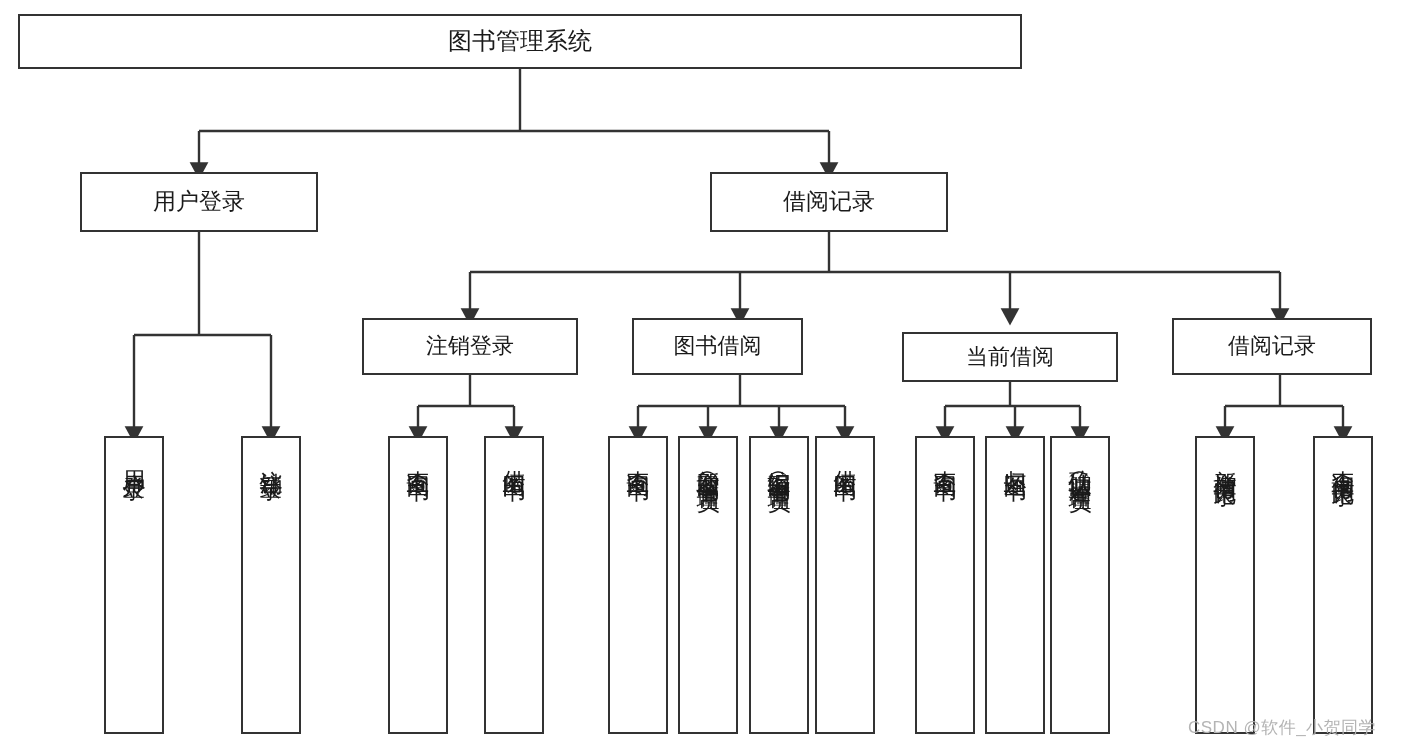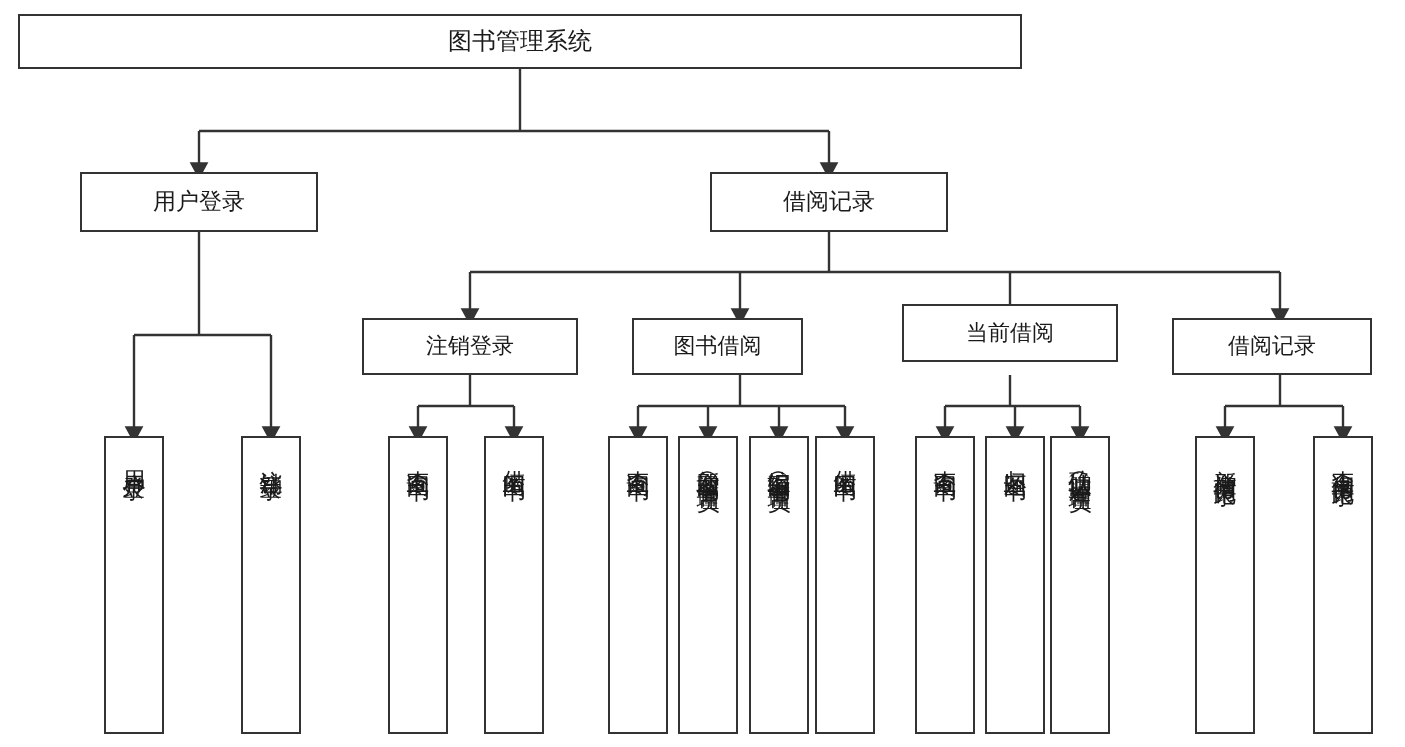--- a/index.html
+++ b/index.html
@@ -109,21 +109,21 @@
       </div>
       <div class="node h" style="left: 710px; top: 172px; width: 238px; height: 60px;">
         <span class="label">借阅记录</span>
       </div>
       <div class="node h l3" style="left: 362px; top: 318px; width: 216px; height: 57px;">
         <span class="label">注销登录</span>
       </div>
       <div class="node h l3" style="left: 632px; top: 318px; width: 171px; height: 57px;">
         <span class="label">图书借阅</span>
       </div>
-      <div class="node h l3" style="left: 902px; top: 304px; width: 216px; height: 58px;">
+      <div class="node h l3" style="left: 902px; top: 332px; width: 216px; height: 50px;">
         <span class="label">当前借阅</span>
       </div>
       <div class="node h l3" style="left: 1172px; top: 318px; width: 200px; height: 57px;">
         <span class="label">借阅记录</span>
       </div>
       <div class="node v" style="left: 104px; top: 436px; width: 60px; height: 298px;">
         <span class="label">用户登录</span>
       </div>
       <div class="node v" style="left: 241px; top: 436px; width: 60px; height: 298px;">
         <span class="label">注销登录</span>
@@ -156,13 +156,14 @@
         <span class="label">确认归还（管理员）</span>
       </div>
       <div class="node v" style="left: 1195px; top: 436px; width: 60px; height: 298px;">
         <span class="label">新增借阅记录</span>
       </div>
       <div class="node v" style="left: 1313px; top: 436px; width: 60px; height: 298px;">
         <span class="label">查询借阅记录</span>
       </div>
     </div>
 
+  <div class="watermark" id="watermark" style="left: 1188px; top: 716px;">CSDN @软件_小贺同学</div>
 </div>
 
 </body></html>

